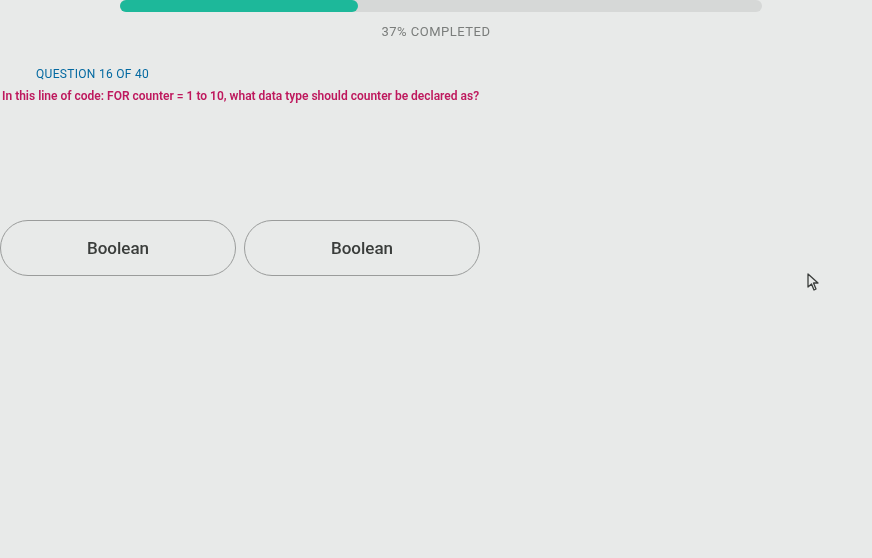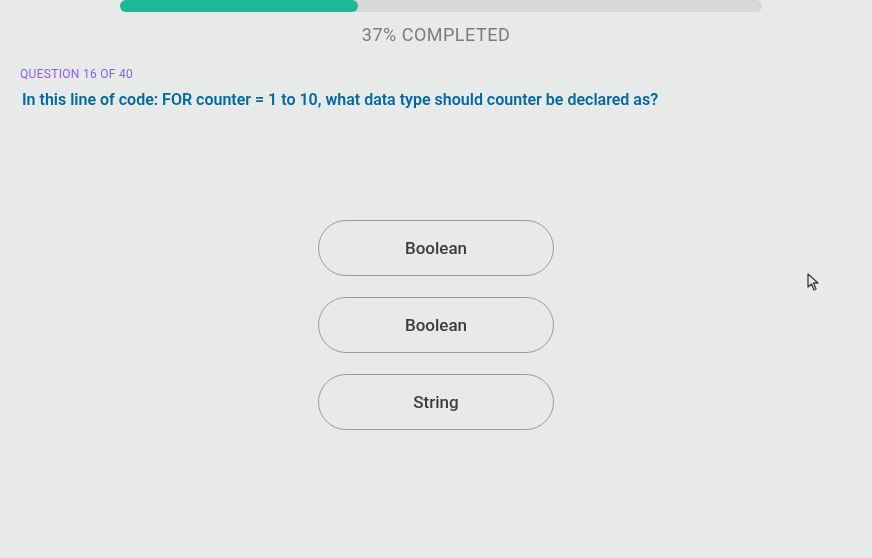--- a/index.html
+++ b/index.html
@@ -29,51 +29,51 @@
       width: 37%;
       background: #1db89a;
       border-radius: 6px;
     }
     .progress-label {
       position: absolute;
       top: 24px;
       left: 0;
       width: 100%;
       text-align: center;
-      font-size: 18px;
+      font-size: 13px;
       color: #7a7d7b;
       letter-spacing: 0.5px;
     }
     .question-number {
       position: absolute;
       top: 67px;
-      left: 20px;
+      left: 36px;
       font-size: 12px;
-      color: #8b5cf6;
+      color: #0369a1;
       letter-spacing: 0.3px;
     }
     .question-text {
       position: absolute;
       top: 88px;
-      left: 22px;
+      left: 2px;
       right: 12px;
-      font-size: 16px;
+      font-size: 12px;
       font-weight: 600;
-      color: #0369a1;
+      color: #be185d;
       line-height: 1.45;
     }
     .answers {
       position: absolute;
       top: 220px;
       left: 0;
       width: 100%;
       display: flex;
-      flex-direction: column;
+      flex-direction: row;
       align-items: center;
-      gap: 21px;
+      gap: 8px;
     }
     .answer-btn {
       width: 236px;
       height: 56px;
       border: 1.5px solid #9a9c9b;
       border-radius: 28px;
       background: transparent;
       font-size: 17px;
       font-weight: 500;
       color: #3a3d3b;
@@ -98,18 +98,17 @@
 
 <div class="progress-label">37% COMPLETED</div>
 
 <div class="question-number">QUESTION 16 OF 40</div>
 
 <div class="question-text">In this line of code: FOR counter = 1 to 10, what data type should counter be declared as?</div>
 
 <div class="answers">
   <button class="answer-btn">Boolean</button>
   <button class="answer-btn">Boolean</button>
-  <button class="answer-btn">String</button>
 </div>
 
 <svg class="cursor" viewBox="0 0 16 20">
   <path d="M2 2 L2 15 L5.5 12 L8 18 L10 17 L7.5 11 L12 11 Z" fill="none" stroke="#3a3d3b" stroke-width="1.3" stroke-linejoin="round"></path>
 </svg>
 
 </body></html>

